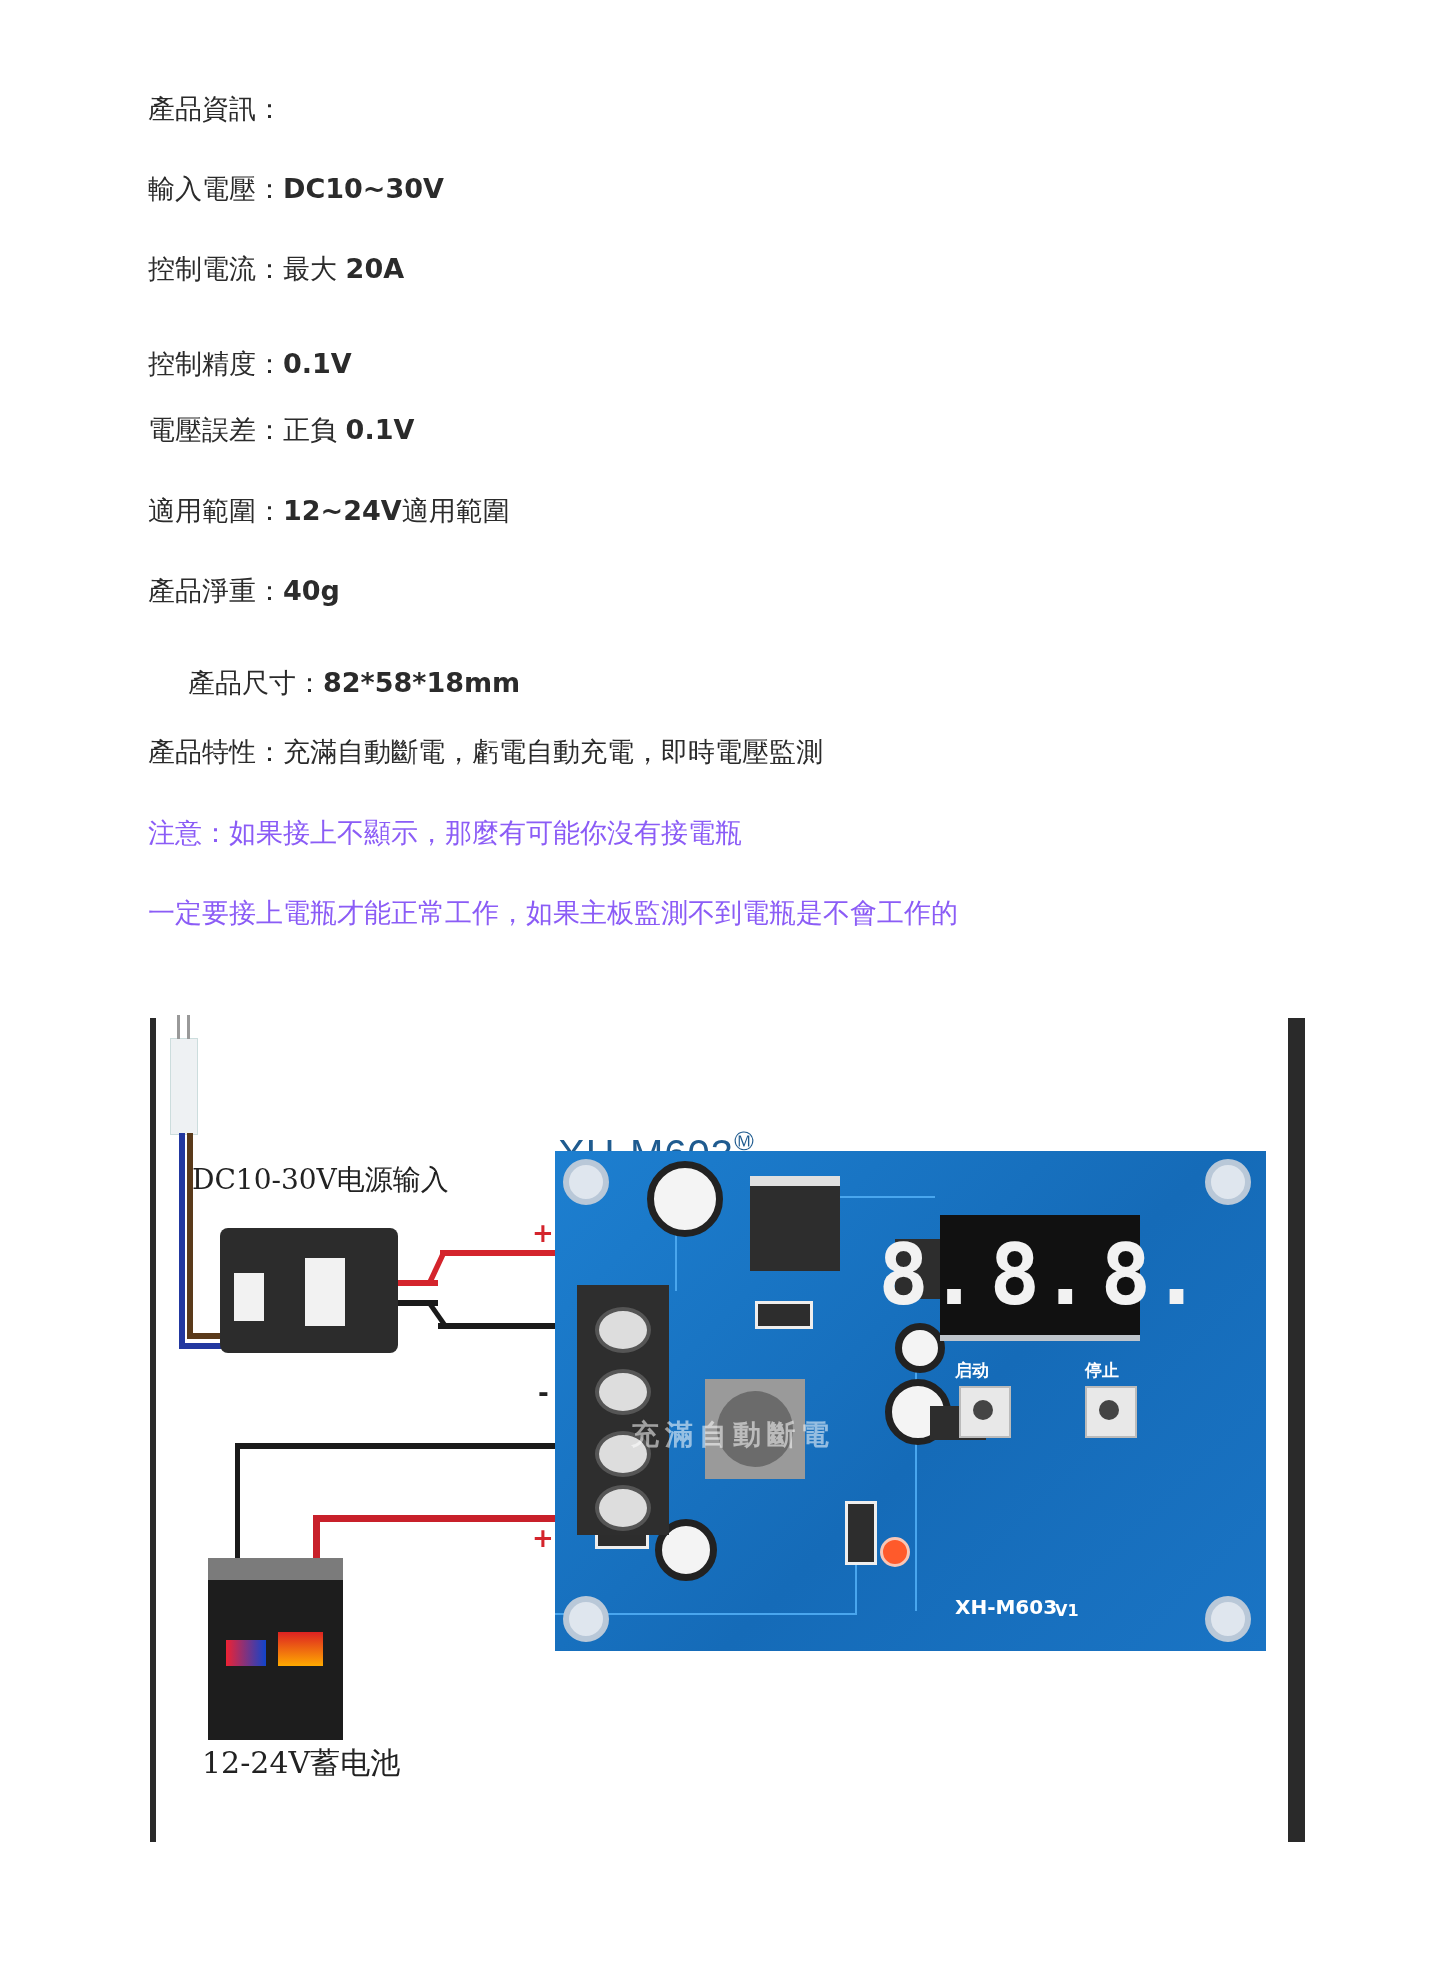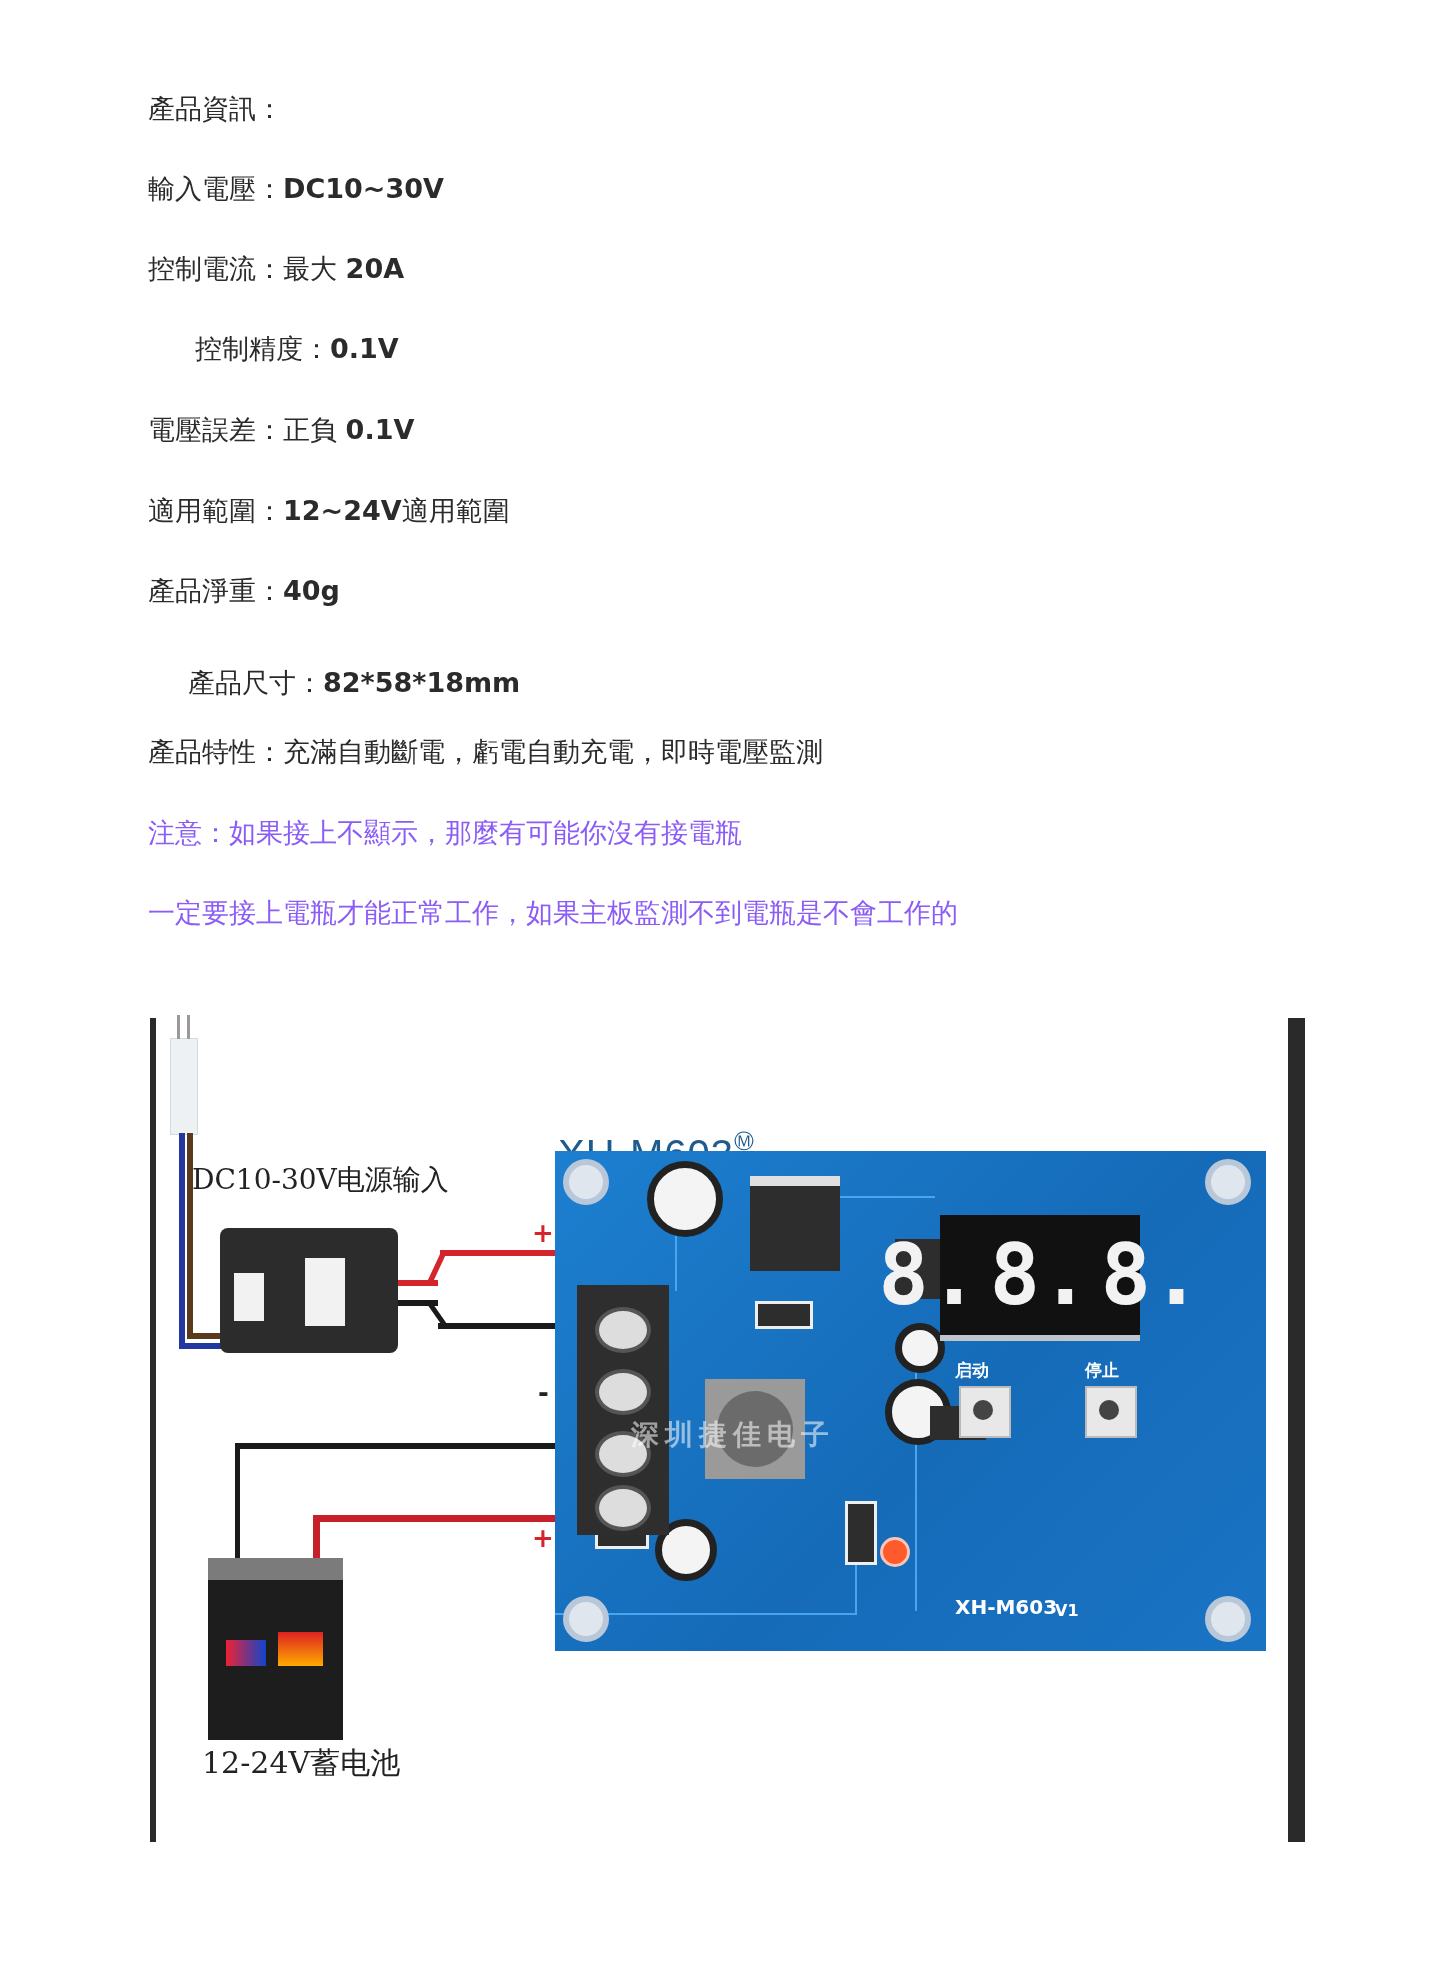--- a/index.html
+++ b/index.html
@@ -67,21 +67,21 @@
 </div>
 
 <div class="spec-line" style="top:172px;">
   <span class="lbl">輸入電壓：</span><span class="val">DC10~30V</span>
 </div>
 
 <div class="spec-line" style="top:252px;">
   <span class="lbl">控制電流：</span><span class="val-cjk">最大 </span><span class="val">20A</span>
 </div>
 
-<div class="spec-line" style="top:332px;margin-left:47px;">
+<div class="spec-line" style="top:347px;">
   <span class="lbl">控制精度：</span><span class="val">0.1V</span>
 </div>
 
 <div class="spec-line" style="top:413px;">
   <span class="lbl">電壓誤差：</span><span class="val-cjk">正負 </span><span class="val">0.1V</span>
 </div>
 
 <div class="spec-line" style="top:494px;">
   <span class="lbl">適用範圍：</span><span class="val">12~24V</span><span class="val-cjk">適用範圍</span>
 </div>
@@ -186,18 +186,18 @@
     </div>
 
     <div class="pcb-label" style="left:400px;top:208px;">启动</div>
     <div class="pcb-label" style="left:530px;top:208px;">停止</div>
     <div class="btn" style="left:404px;top:235px;"></div>
     <div class="btn" style="left:530px;top:235px;"></div>
 
     <div class="led" style="left:325px;top:386px;"></div>
 
 
-    <div class="watermark">深圳捷佳电子</div>
+    <div class="watermark">充滿自動斷電</div>
 
     <div class="pcb-label" style="left:400px;top:444px;font-size:20px;">XH-M603</div>
     <div class="pcb-label" style="left:500px;top:450px;font-size:16px;">V1</div>
   </div>
 </div>
 
 </body></html>

